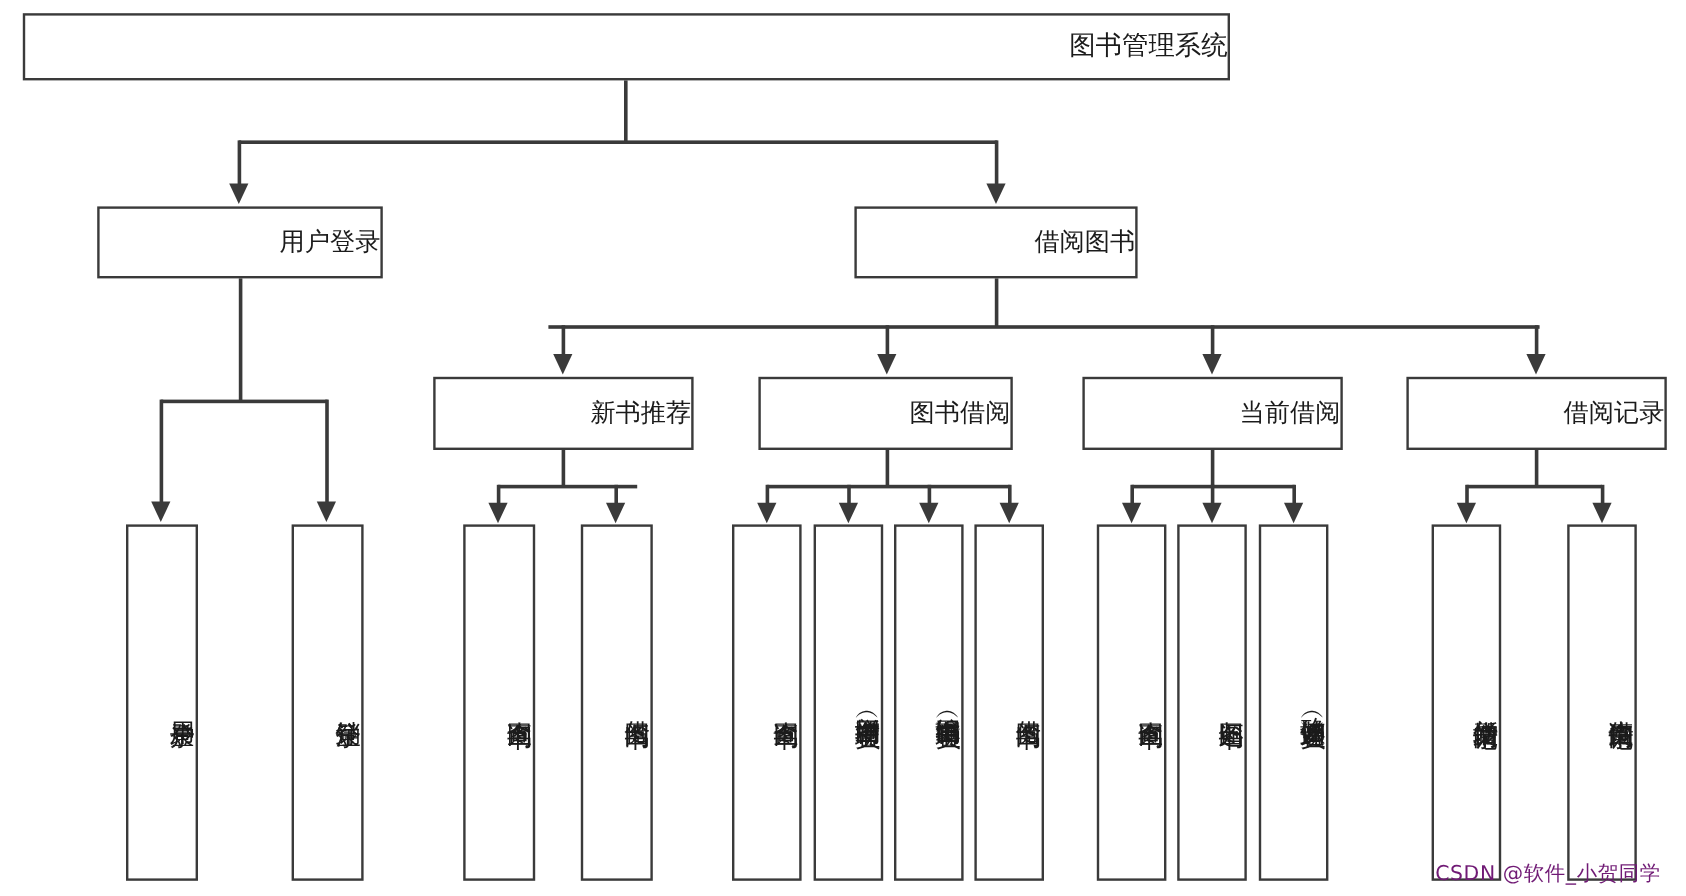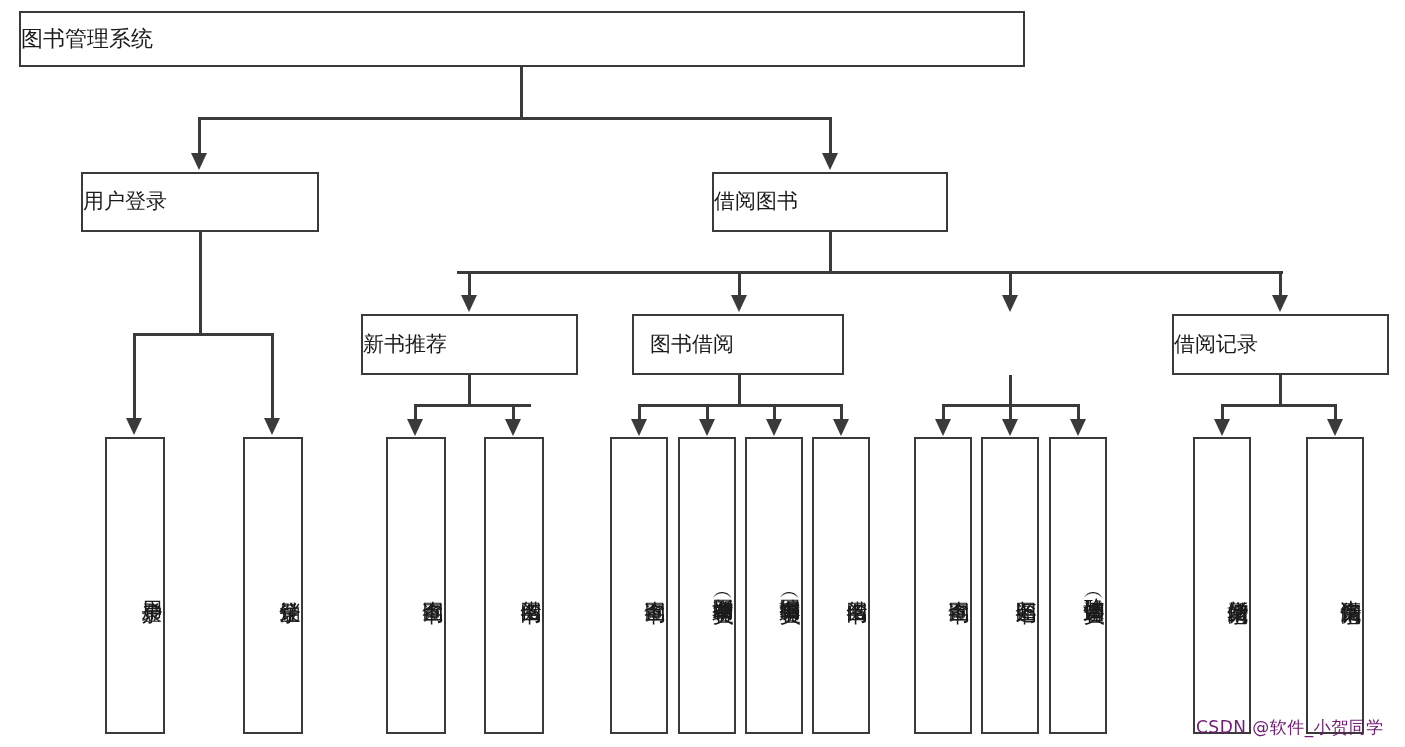--- a/index.html
+++ b/index.html
@@ -18,21 +18,21 @@
     overflow: hidden;
   }
   .node {
     position: absolute;
     box-sizing: border-box;
     border: 2.5px solid #3a3a3a;
     background: #ffffff;
     color: #1b1b1b;
     display: flex;
     align-items: center;
-    justify-content: flex-start;
+    justify-content: flex-end;
     text-align: center;
     line-height: 1.12;
   }
   .node.h {
     font-size: 21px;
   }
   .node.root {
     font-size: 22px;
   }
   .node.v {
@@ -113,20 +113,23 @@
   <div class="edge vline" style="left:1279px; top:271px; height:26px;"></div>
   <div class="arrow" style="left:1272px; top:295px;"></div>
   <div class="edge vline" style="left:457px; top:271px; height:0px;"></div>
 
   <div class="node h" id="node-l3-0" style="left: 361px; top: 314px; width: 217px; height: 61px;">
     <span class="txt">新书推荐</span>
   </div>
   <div class="node h" id="node-l3-1" style="left: 632px; top: 314px; width: 212px; height: 61px; padding-left: 16px;">
     <span class="txt">图书借阅</span>
   </div>
+  <div class="node h" id="node-l3-2" style="left: 902px; top: 314px; width: 217px; height: 61px;">
+    <span class="txt">当前借阅</span>
+  </div>
   <div class="node h" id="node-l3-3" style="left: 1172px; top: 314px; width: 217px; height: 61px;">
     <span class="txt">借阅记录</span>
   </div>
 
   <div class="edge vline" style="left:468px; top:375px; height:31px;"></div>
   <div class="edge hline" style="left:415px; top:404px; width:116px;"></div>
   <div class="edge vline" style="left:414px; top:404px; height:17px;"></div>
   <div class="arrow" style="left:407px; top:419px;"></div>
   <div class="edge vline" style="left:512px; top:404px; height:17px;"></div>
   <div class="arrow" style="left:505px; top:419px;"></div>

